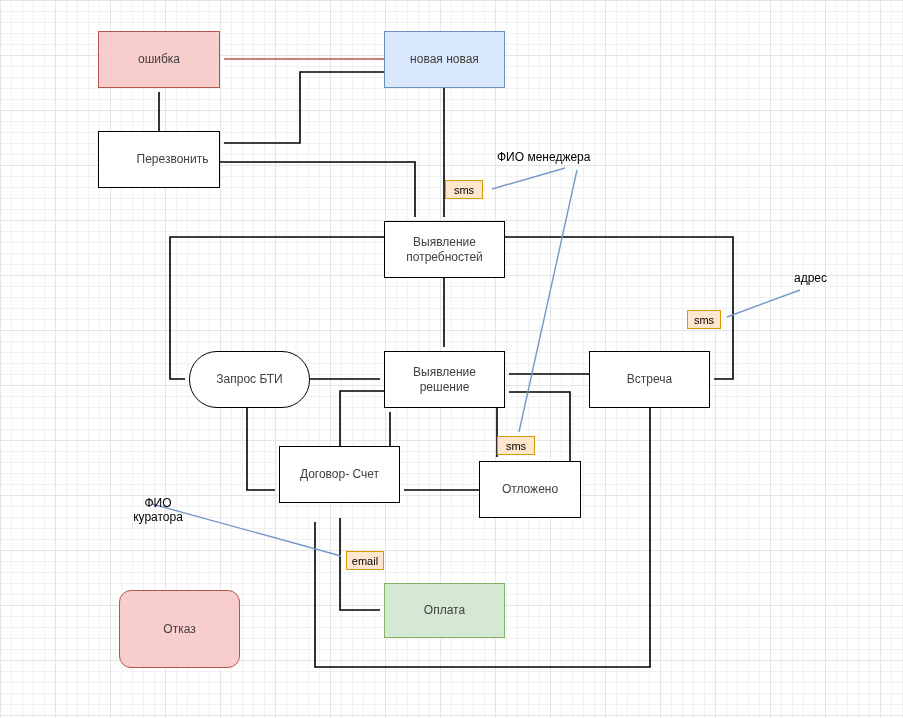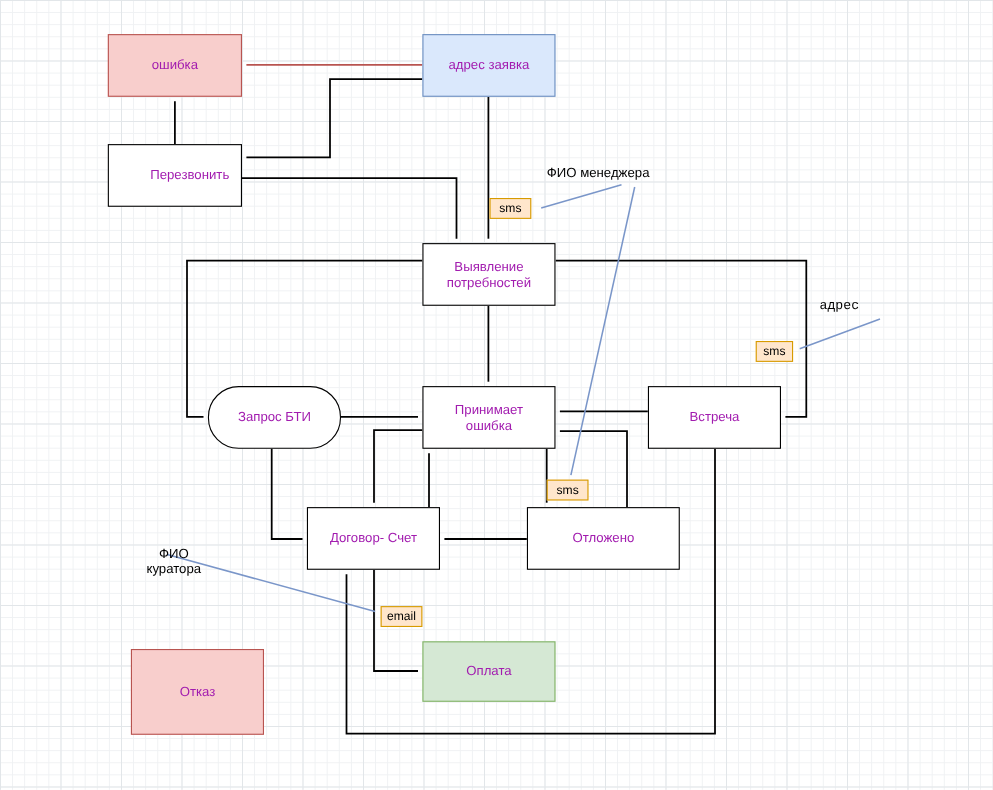--- a/index.html
+++ b/index.html
@@ -18,50 +18,50 @@
   }
   svg.connectors { position:absolute; left:0; top:0; pointer-events:none; }
   svg.connectors path { fill:none; }
   .edge-black { stroke:#000000; stroke-width:1.6; }
   .edge-red   { stroke:#b85450; stroke-width:1.6; }
   .edge-blue  { stroke:#7a96c9; stroke-width:1.4; }
 
   .node {
     position:absolute; box-sizing:border-box;
     display:flex; align-items:center; justify-content:center;
-    text-align:center; font-size:12px; line-height:1.25; color:#a21caf;
+    text-align:center; font-size:12px; line-height:1.25; color:#404040;
     background:#ffffff; border:1px solid #000000;
     padding:2px 9px;
   }
   .n-error     { left:98px;  top:31px;  width:122px; height:57px; background:#f8cecc; border-color:#b85450; }
   .n-new       { left:384px; top:31px;  width:121px; height:57px; background:#dae8fc; border-color:#6c8ebf; }
   .n-callback  { left:98px;  top:131px; width:122px; height:57px;padding-left:36px; }
   .n-needs     { left:384px; top:221px; width:121px; height:57px;text-align:center; }
   .n-bti       { left:189px; top:351px; width:121px; height:57px;border-radius:28px; }
   .n-decision  { left:384px; top:351px; width:121px; height:57px; }
   .n-meeting   { left:589px; top:351px; width:121px; height:57px; }
-  .n-contract  { left:279px; top:461px; width:121px; height:57px; }
-  .n-postponed { left:479px; top:461px; width:139px; height:57px; }
+  .n-contract  { left:279px; top:446px; width:121px; height:57px; }
+  .n-postponed { left:479px; top:461px; width:102px; height:57px; }
   .n-payment   { left:384px; top:583px; width:121px; height:55px; background:#d5e8d4; border-color:#82b366; }
-  .n-refusal   { left:119px; top:590px; width:121px; height:78px; background:#f8cecc; border-color:#b85450; }
+  .n-refusal   { left:119px; top:590px; width:121px; height:78px; background:#f8cecc; border-color:#b85450;border-radius:12px; }
 
   .badge {
     position:absolute; box-sizing:border-box;
     display:flex; align-items:center; justify-content:center;
     font-size:11px; color:#000;
     background:#ffe6cc; border:1px solid #d79b00;
   }
   .b-sms-top   { left:445px; top:180px; width:38px; height:19px; }
   .b-sms-right { left:687px; top:310px; width:34px; height:19px; }
   .b-sms-mid   { left:497px; top:436px; width:38px; height:19px; }
   .b-email     { left:346px; top:551px; width:38px; height:19px; }
 
   .annotation { position:absolute; font-size:12px; color:#000; white-space:nowrap; }
   .a-manager { left:497px; top:150px; }
-  .a-address { left:745px; top:271px;font-family:Liberation Mono, monospace; }
+  .a-address { left:794px; top:271px; }
   .a-curator { left:120px; top:468px; width:76px; text-align:center; white-space:normal;margin-top:28px; }
 </style>
 </head>
 <body>
 
 <div class="canvas">
 
   <svg class="connectors" width="903" height="718">
     <defs>
       <marker id="ah-black" markerWidth="12" markerHeight="12" refX="11" refY="5" orient="auto" markerUnits="userSpaceOnUse">
@@ -95,25 +95,25 @@
     <path class="edge-black" d="M 340,518 L 340,610 L 380,610" marker-end="url(#ah-black)"></path>
     <path class="edge-black" d="M 650,408 L 650,667 L 315,667 L 315,522" marker-end="url(#ah-black)"></path>
 
     <path class="edge-blue" d="M 565,168 L 492,189" marker-end="url(#ah-blue)"></path>
     <path class="edge-blue" d="M 577,170 L 519,432" marker-end="url(#ah-blue)"></path>
     <path class="edge-blue" d="M 800,290 L 727,317" marker-end="url(#ah-blue)"></path>
     <path class="edge-blue" d="M 152,504 L 341,556" marker-end="url(#ah-blue)"></path>
   </svg>
 
   <div class="node n-error">ошибка</div>
-  <div class="node n-new">адрес заявка</div>
+  <div class="node n-new">новая новая</div>
   <div class="node n-callback">Перезвонить</div>
   <div class="node n-needs">Выявление потребностей</div>
   <div class="node n-bti">Запрос БТИ</div>
-  <div class="node n-decision">Принимает ошибка</div>
+  <div class="node n-decision">Выявление решение</div>
   <div class="node n-meeting">Встреча</div>
   <div class="node n-contract">Договор- Счет</div>
   <div class="node n-postponed">Отложено</div>
   <div class="node n-payment">Оплата</div>
   <div class="node n-refusal">Отказ</div>
 
   <div class="badge b-sms-top">sms</div>
   <div class="badge b-sms-right">sms</div>
   <div class="badge b-sms-mid">sms</div>
   <div class="badge b-email">email</div>

